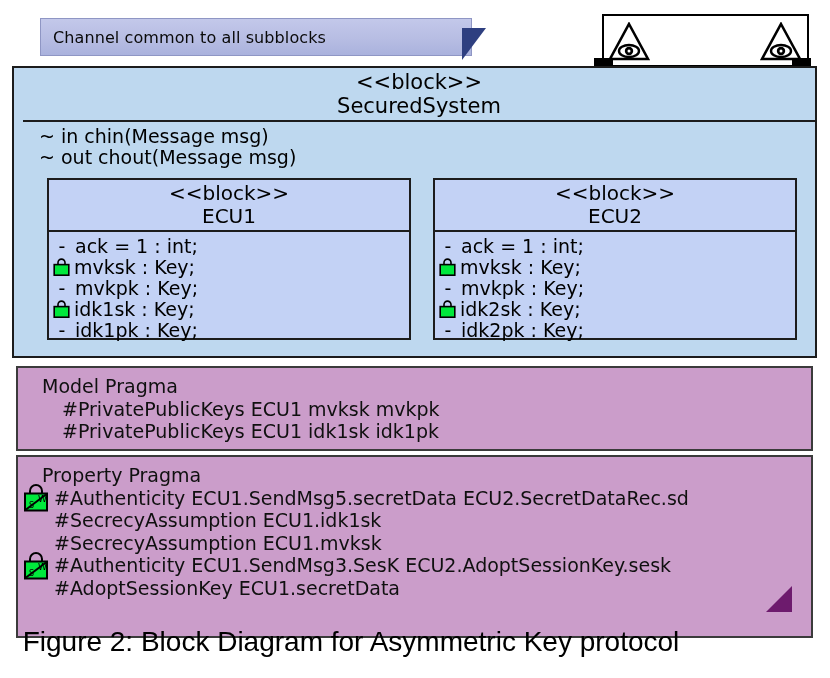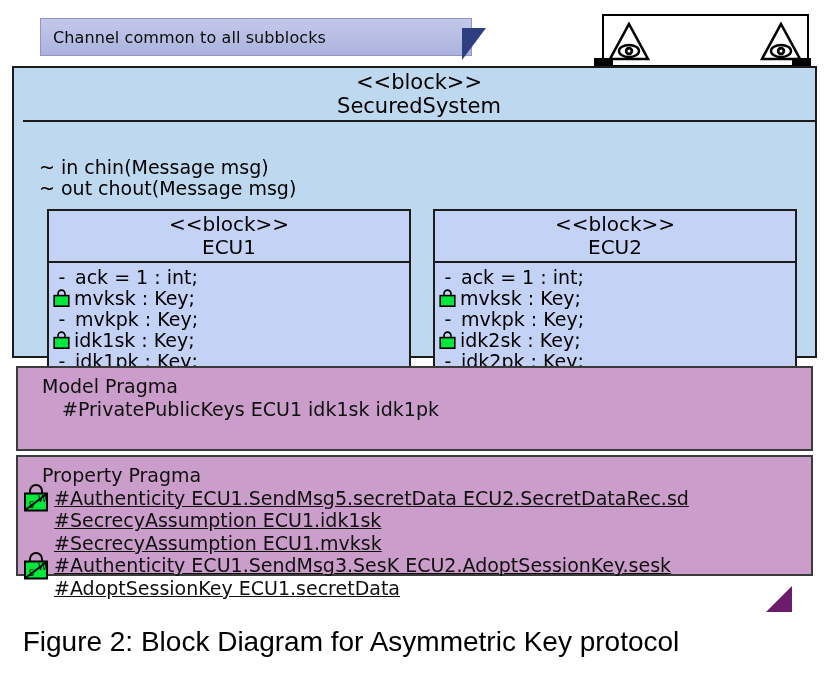--- a/index.html
+++ b/index.html
@@ -23,46 +23,46 @@
   #port-l{left:594px;top:58px;}
   #port-r{left:792px;top:58px;}
   .eye-tri{position:absolute;top:22px;width:42px;height:40px;}
 
   
   #secured{position:absolute;left:12px;top:66px;width:805px;height:292px;
            background:#bed8ef;border:2px solid #1c1c1c;box-sizing:border-box;padding-left:9px;}
   #secured-hdr{height:52px;border-bottom:2px solid #1c1c1c;
                display:flex;flex-direction:column;align-items:center;justify-content:center;}
   #secured-hdr .l1,#secured-hdr .l2{font-size:21px;color:#000;line-height:24px;}
-  #secured-body{padding:4px 0 0 0;position:relative;height:236px;margin-top:31px;}
+  #secured-body{padding:4px 0 0 0;position:relative;height:236px;}
   .port-line{font-size:19px;color:#000;line-height:21px;padding-left:16px;white-space:nowrap;}
 
   
   .ecu{position:absolute;top:56px;width:364px;height:162px;
        background:#c3d2f5;border:2px solid #1c1c1c;box-sizing:border-box;}
   #ecu1{left:24px;} #ecu2{left:410px;}
   .ecu-hdr{height:50px;border-bottom:2px solid #1c1c1c;
            display:flex;flex-direction:column;align-items:center;justify-content:center;}
   .ecu-hdr .l1,.ecu-hdr .l2{font-size:20px;color:#000;line-height:23px;}
   .ecu-attrs{padding:3px 0 0 0;}
   .attr{display:flex;align-items:center;height:21px;font-size:19px;color:#000;white-space:nowrap;}
   .attr .pfx{display:inline-block;width:26px;text-align:center;}
   .lock-sm{width:17px;height:18px;margin:0 4px 0 4px;flex:none;}
 
   
   .pragma{position:absolute;left:16px;width:797px;background:#cb9dca;
           border:2px solid #3b3b3b;box-sizing:border-box;}
   #model-pragma{top:366px;height:85px;}
-  #prop-pragma{top:455px;height:121px;}
+  #prop-pragma{top:455px;height:183px;}
   .pg-line{font-size:19px;color:#101010;line-height:22.5px;white-space:nowrap;
            padding-left:44px;}
   .pg-line.first{padding-top:7px;padding-left:24px;}
   .pg-row{display:flex;align-items:center;height:22.5px;}
   .pg-row .ico{width:36px;flex:none;display:flex;justify-content:center;align-items:center;}
-  .pg-row .txt{font-size:19px;color:#101010;white-space:nowrap;text-decoration:underline;}
+  .pg-row .txt{font-size:19px;color:#101010;white-space:nowrap;}
   .lock-sw{width:30px;height:29px;}
   #fold{position:absolute;left:766px;top:586px;width:0;height:0;
         border-right:26px solid #6d1b6d;border-top:26px solid transparent;}
 
   
   #caption{position:absolute;left:0;top:626px;width:702px;text-align:center;
            font-family:Liberation Sans, sans-serif;font-size:28px;color:#000;}
 </style>
 </head>
 <body>
@@ -166,20 +166,21 @@
           <span class="pfx">-</span>
           <span>idk2pk : Key;</span>
         </div>
       </div>
     </div>
   </div>
 </div>
 
 <div class="pragma" id="model-pragma">
   <div class="pg-line first">Model Pragma</div>
+  <div class="pg-line">#PrivatePublicKeys ECU1 mvksk mvkpk</div>
   <div class="pg-line">#PrivatePublicKeys ECU1 idk1sk idk1pk</div>
 </div>
 
 <div class="pragma" id="prop-pragma">
   <div class="pg-line first">Property Pragma</div>
 
   <div class="pg-row">
     <span class="ico">
       <svg class="lock-sw" viewBox="0 0 30 29">
         <path d="M9 11 V8 A6 6 0 0 1 21 8 V11" fill="none" stroke="#000" stroke-width="2"></path>

